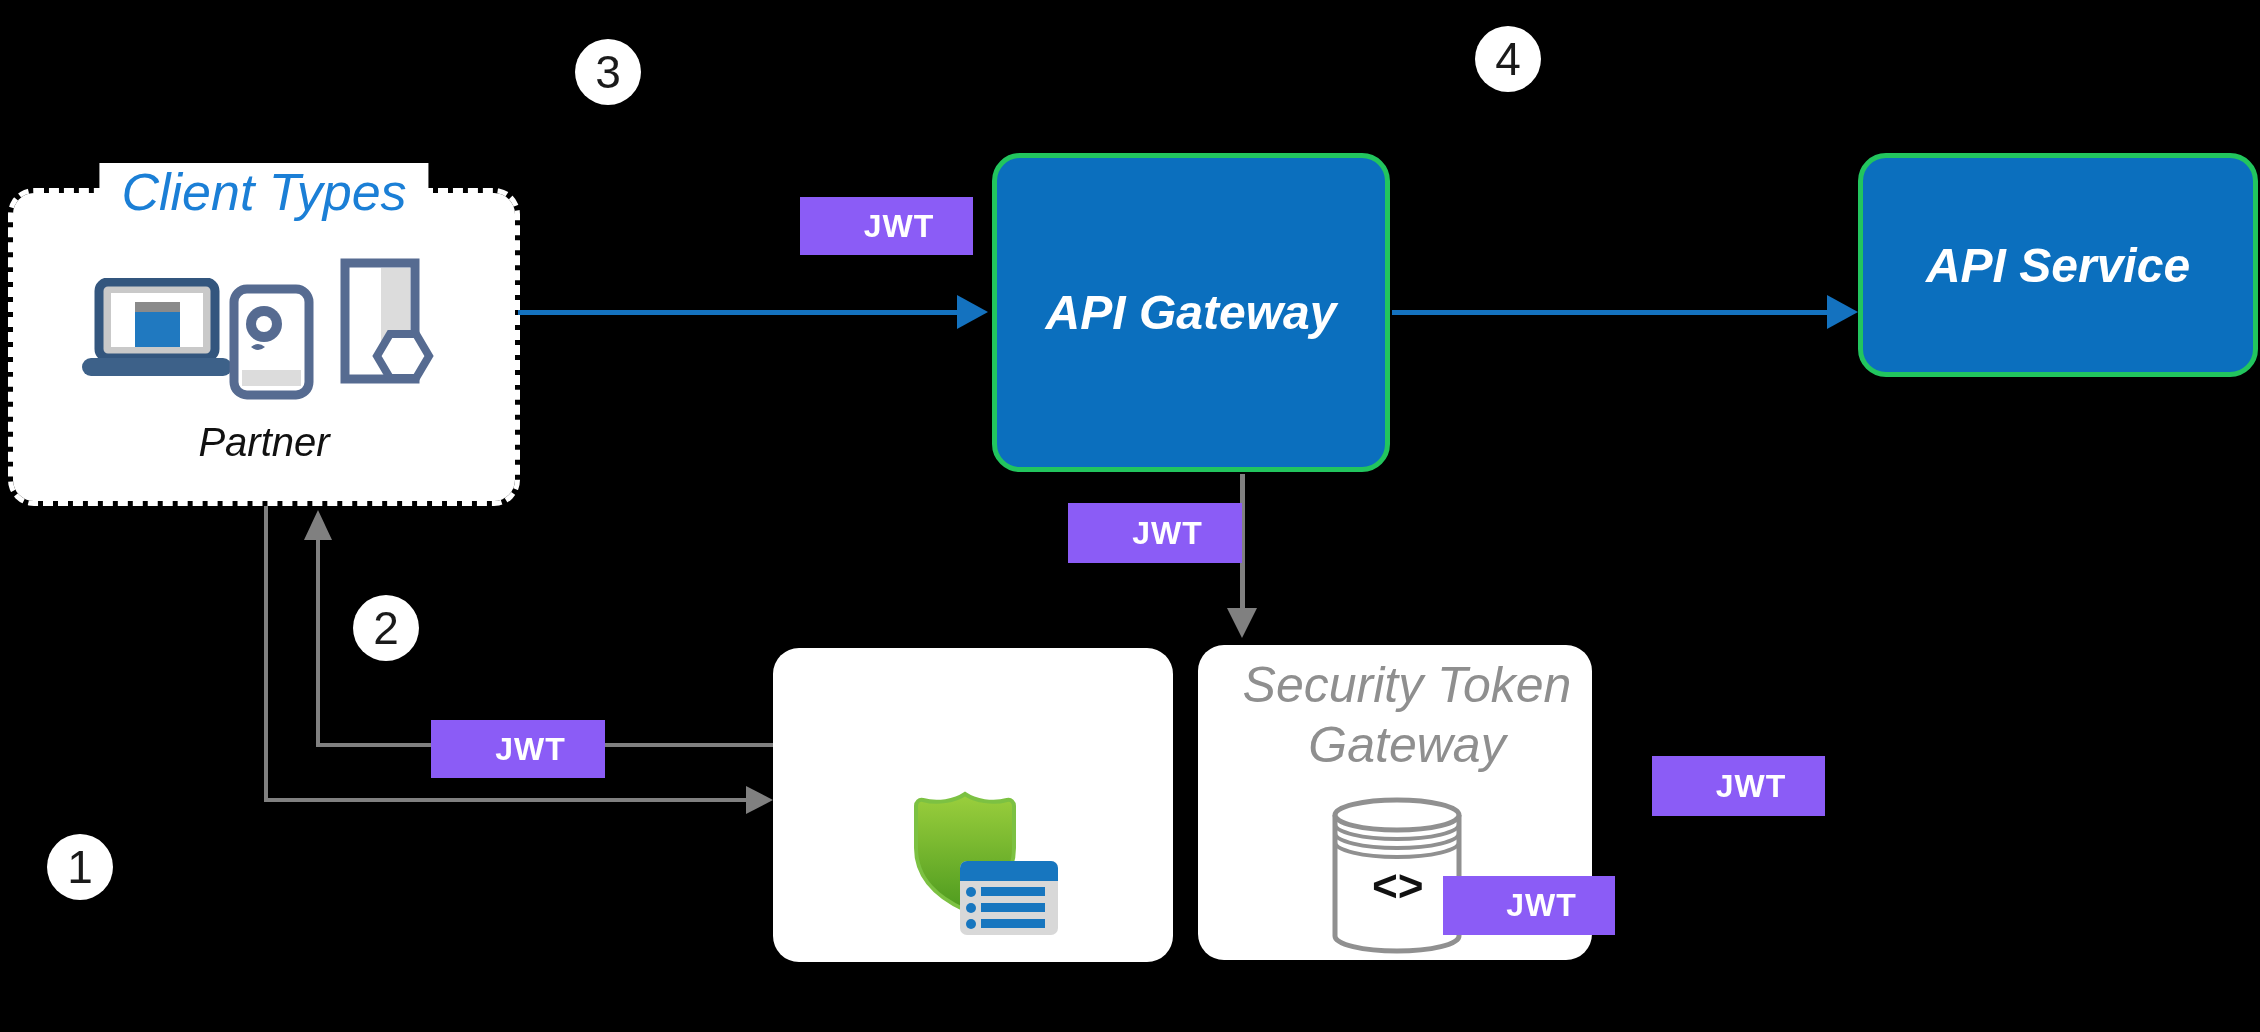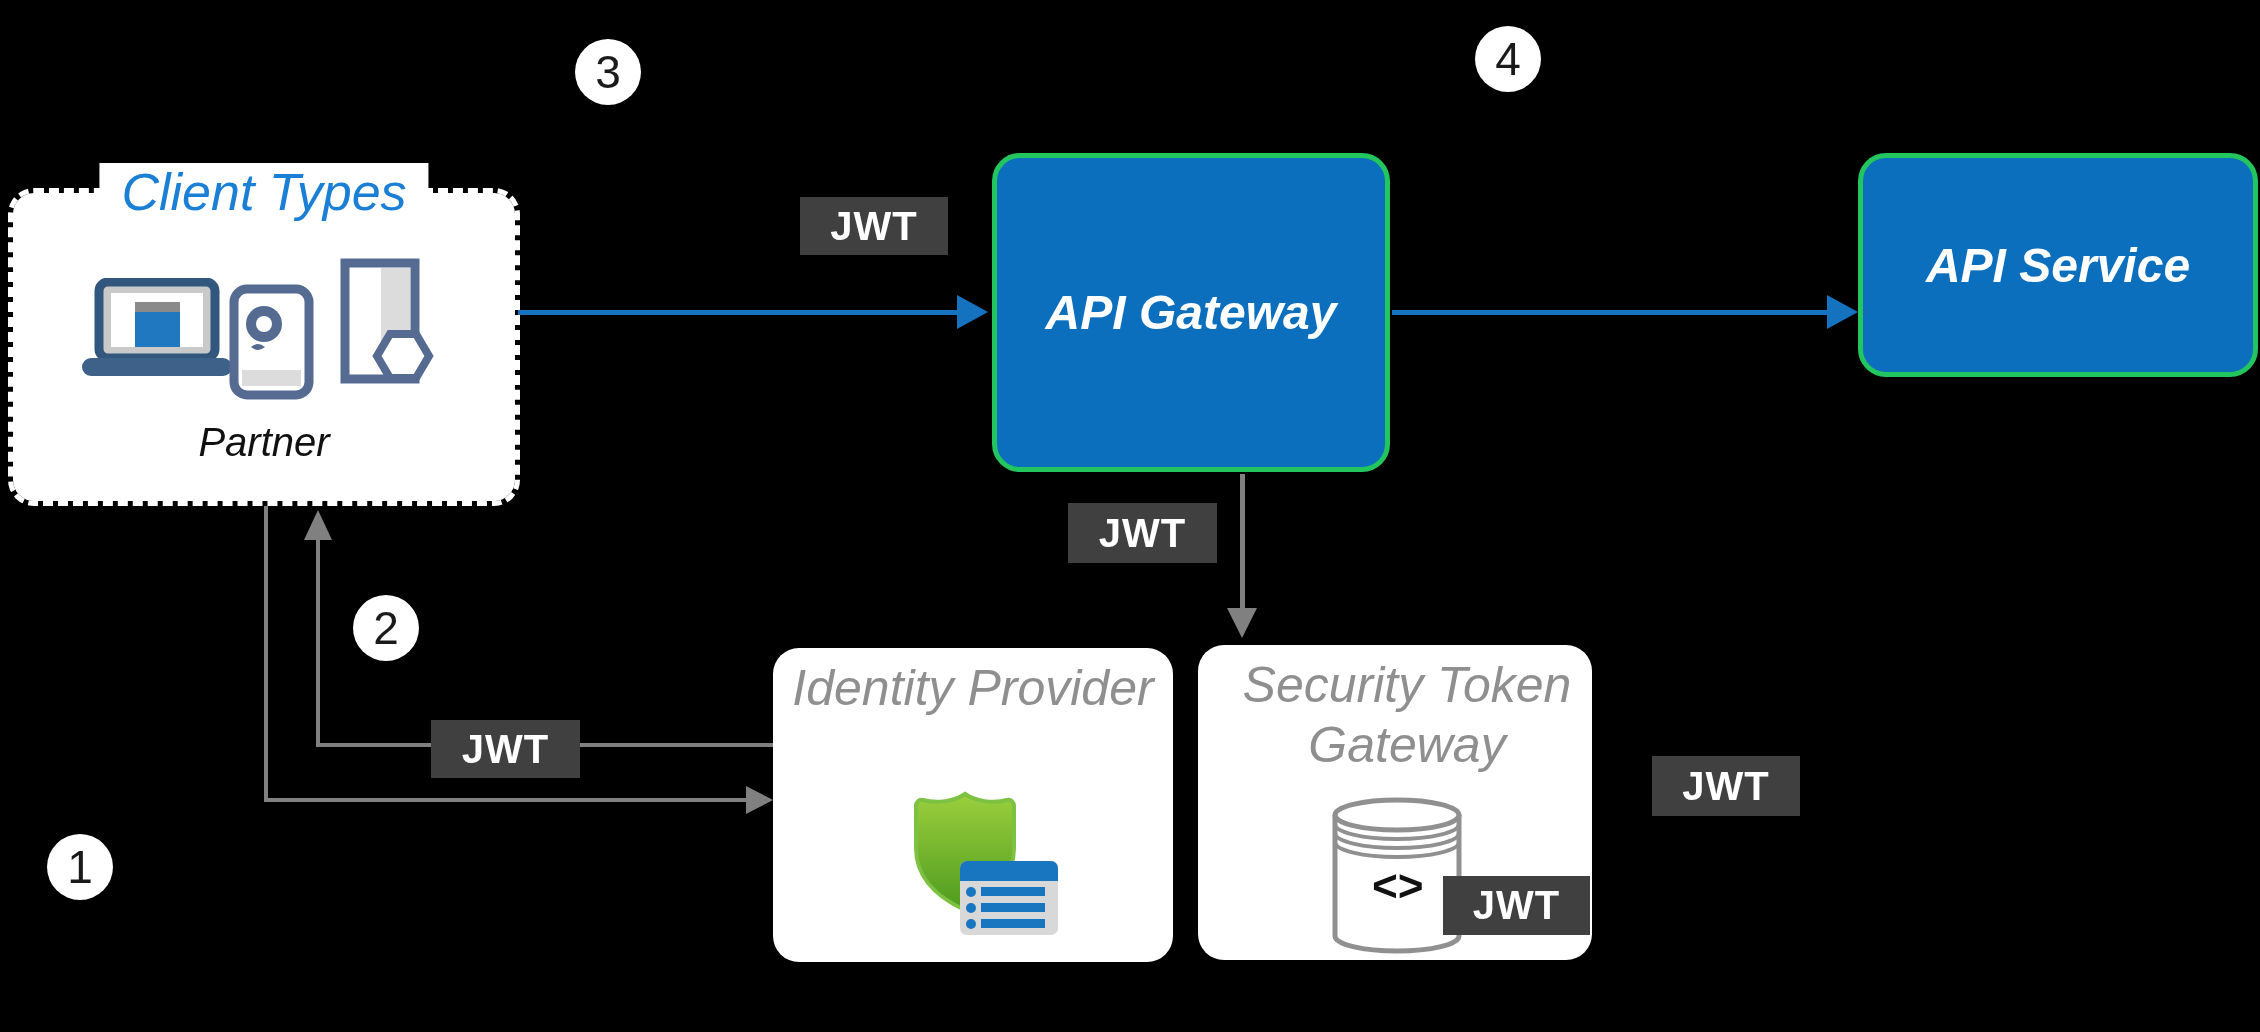--- a/index.html
+++ b/index.html
@@ -23,22 +23,22 @@
 
   .client-box{left:8px;top:188px;width:512px;height:318px;background:#fff;
               border:5px dashed #fff;background-clip:padding-box;border-radius:26px;}
   .client-title{position:absolute;left:50%;top:-30px;transform:translateX(-50%);
                 background:#fff;color:#1b7fd6;font-size:52px;line-height:58px;
                 padding:0 22px;white-space:nowrap;z-index:4;}
   .client-caption{position:absolute;left:0;right:0;top:221px;text-align:center;
                   color:#111;font-size:40px;line-height:57px;}
   .client-icon{position:absolute;}
 
-  .jwt{position:absolute;background:#404040;color:#fff;font-weight:bold;font-size:40px;
-       display:flex;align-items:center;justify-content:center;z-index:6;letter-spacing:1px;}
+  .jwt{position:absolute;background:#8b5cf6;color:#fff;font-weight:bold;font-size:32px;
+       display:flex;align-items:center;justify-content:center;z-index:6;letter-spacing:1px;padding-left:25px;}
 
   .step{position:absolute;width:66px;height:66px;border-radius:50%;background:#fff;color:#1a1a1a;
         font-size:46px;display:flex;align-items:center;justify-content:center;z-index:7;}
 
   .svc-title{margin-top:10px;text-align:center;color:#8f8f8f;font-size:50px;line-height:60px;}
 </style>
 </head>
 <body>
 
 <div class="canvas">
@@ -92,21 +92,20 @@
 
   <div class="box box-blue" style="left:992px;top:153px;width:398px;height:319px;">
     <span>API Gateway</span>
   </div>
 
   <div class="box box-blue" style="left:1858px;top:153px;width:400px;height:224px;">
     <span>API Service</span>
   </div>
 
   <div class="box box-white" style="left:773px;top:648px;width:400px;height:314px;">
-    <div class="svc-title">Identity Provider</div>
     <svg style="position:absolute;left:138px;top:140px;" width="152" height="150" viewBox="0 0 152 150">
       <defs>
         <linearGradient id="shieldg" x1="0" y1="0" x2="0" y2="1">
           <stop offset="0" stop-color="#9bcf3d"></stop>
             <stop offset="1" stop-color="#4e9b1f"></stop>
         </linearGradient>
       </defs>
       <path d="M54 6 C44 13 26 16 12 12 C8 11 5 14 5 18 L5 60 C5 92 28 110 54 122 C80 110 103 92 103 60 L103 18 C103 14 100 11 96 12 C82 16 64 13 54 6 Z" fill="url(#shieldg)" stroke="#7cc142" stroke-width="4"></path>
       <g>
         <rect x="49" y="73" width="98" height="74" rx="7" fill="#d8d8d8"></rect>

